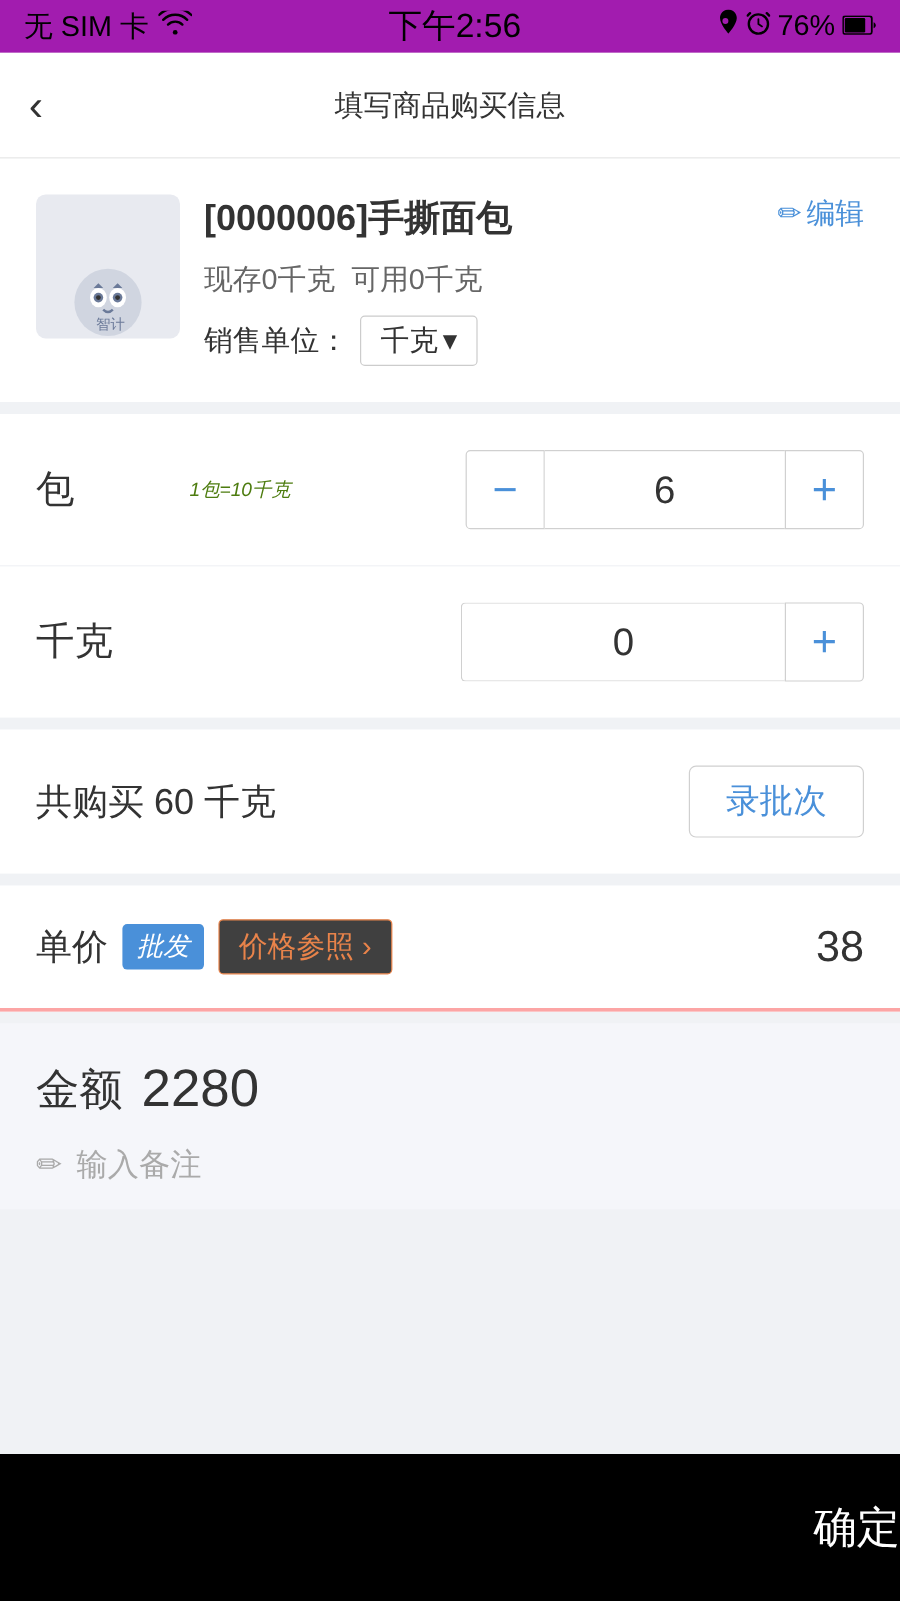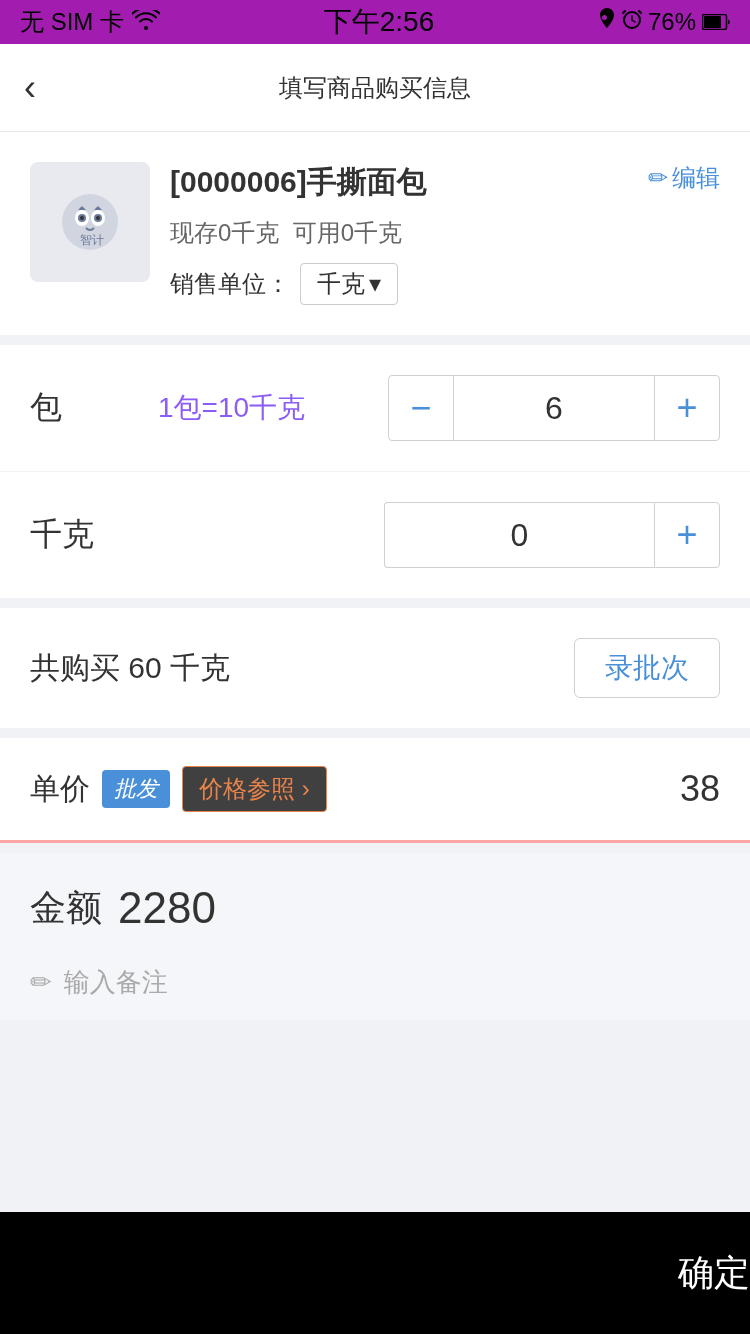--- a/index.html
+++ b/index.html
@@ -62,21 +62,21 @@
       gap: 20px;
       margin-top: 0;
       border-bottom: 10px solid #f0f2f5;
     }
     .product-image {
       width: 120px;
       height: 120px;
       background: #e8eaf0;
       border-radius: 8px;
       display: flex;
-      align-items: center;
+      align-items: flex-end;
       justify-content: center;
       flex-shrink: 0;
     }
     .product-image svg {
       width: 60px;
       height: 60px;
     }
     .product-info {
       flex: 1;
     }
@@ -136,23 +136,24 @@
     }
     .quantity-row:last-child {
       border-bottom: none;
     }
     .qty-label {
       font-size: 32px;
       color: #333;
       min-width: 120px;
     }
     .qty-sub-label {
-      font-size: 28px;
-      color: #8b5cf6;
+      font-size: 16px;
+      color: #4d7c0f;
       margin-left: 8px;
+      font-style: italic;
     }
     .qty-controls {
       display: flex;
       align-items: center;
       margin-left: auto;
       gap: 0;
     }
     .qty-btn {
       width: 66px;
       height: 66px;
@@ -257,21 +258,21 @@
     
     .amount-section {
       background: #f5f6fa;
       padding: 30px 30px 10px 30px;
     }
     .amount-row {
       display: flex;
       align-items: center;
       font-size: 36px;
       color: #333;
-      margin-bottom: 32px;
+      margin-bottom: 20px;
     }
     .amount-label {
       font-size: 36px;
       color: #333;
       margin-right: 16px;
     }
     .amount-value {
       font-size: 44px;
       color: #333;
       font-weight: 500;

